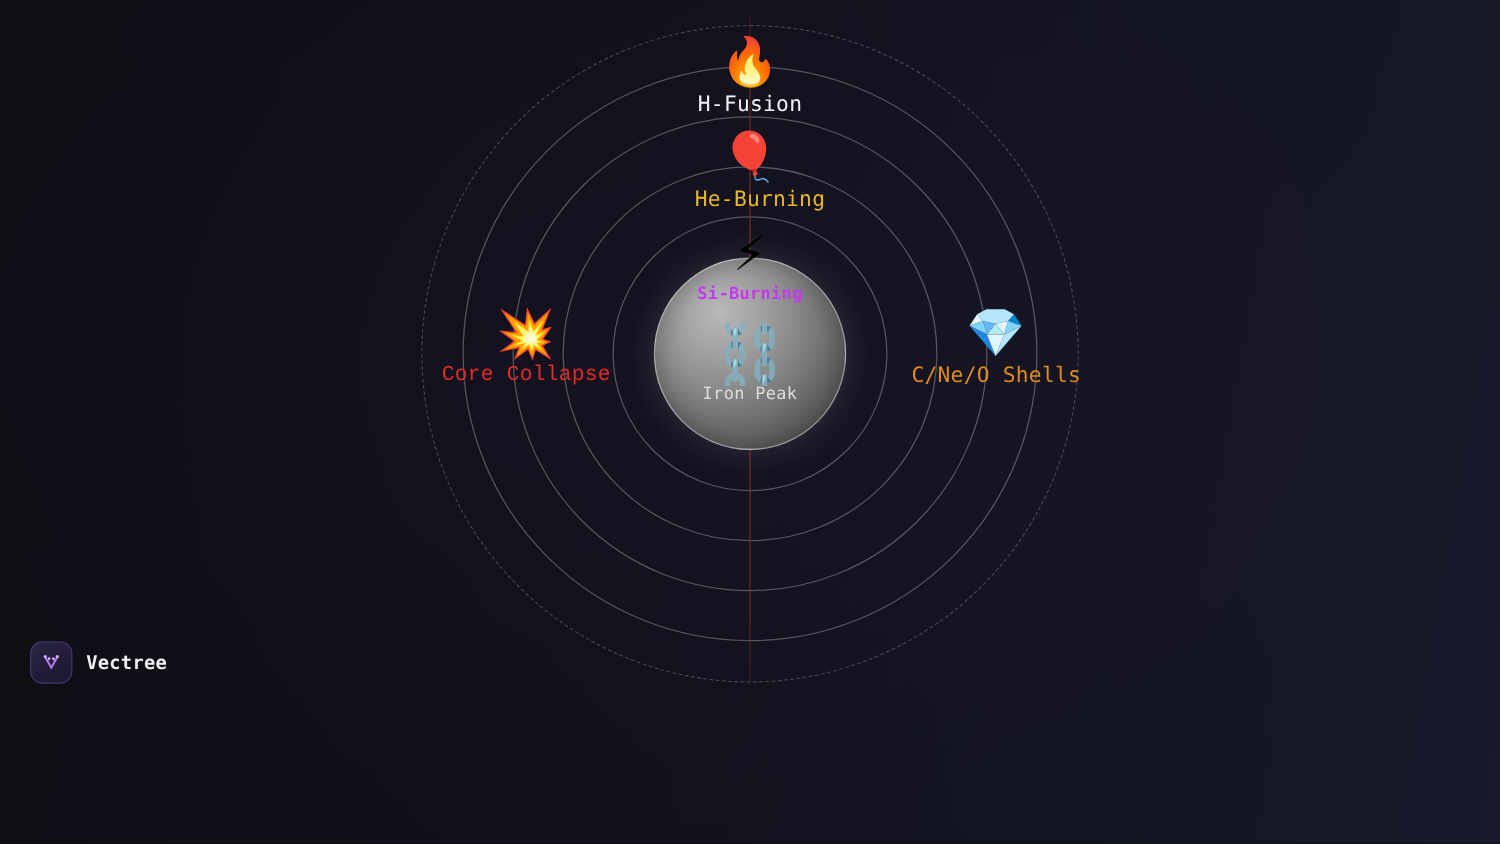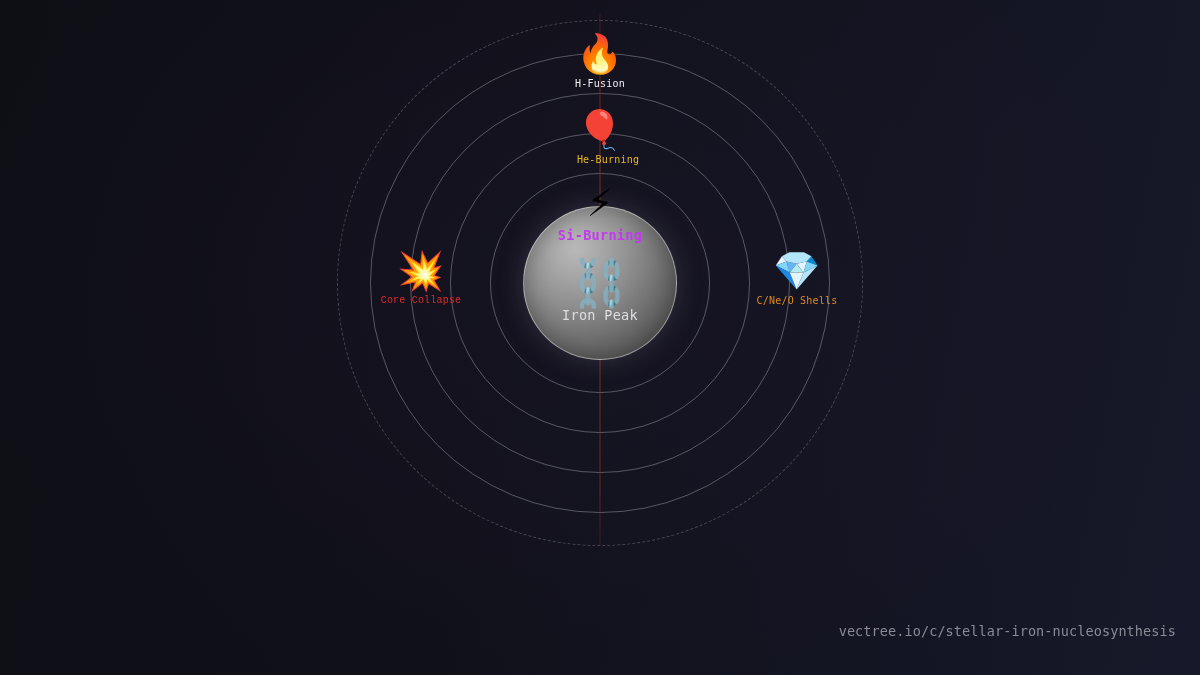--- a/index.html
+++ b/index.html
@@ -115,21 +115,21 @@
   }
   .node .node-emoji {
     font-size: 38px;
     line-height: 1;
     display: block;
     font-family: "DejaVu Sans", sans-serif;
   }
   .node .node-label {
     display: block;
     margin-top: 5px;
-    font-size: 10px;
+    font-size: 17px;
     letter-spacing: 0.2px;
   }
 
   
   #brand-row {
     position: absolute;
     left: 24px;
     top: 513px;
     display: flex;
     align-items: center;
@@ -212,17 +212,34 @@
           <span class="node-emoji">💥</span>
           <span class="node-label" style="color: rgb(224, 43, 40); font-family: Liberation Mono, monospace;">Core Collapse</span>
         </div>
         <div class="node" style="left: 797px; top: 279px;">
           <span class="node-emoji">💎</span>
           <span class="node-label" style="color: rgb(224, 138, 30);">C/Ne/O Shells</span>
         </div>
       </div>
   </div>
 
-
-
-  <div id="page-url">vectree.io/c/stellar-iron-nucleosynthesis</div>
+  <div id="brand-row">
+    <div id="brand-logo">
+      <svg width="20" height="20" viewBox="0 0 20 20" aria-hidden="true">
+        <g stroke="#b07cf0" stroke-width="1.5" stroke-linecap="round" fill="none">
+          <path d="M5.2 5.6 L10 14.2 L14.8 5.6"></path>
+          <path d="M6.6 8.6 L8.4 7.0"></path>
+          <path d="M13.4 8.6 L11.6 7.0"></path>
+        </g>
+        <g fill="#d6b0ff">
+          <circle cx="5.2" cy="5.3" r="1.25"></circle>
+          <circle cx="14.8" cy="5.3" r="1.25"></circle>
+          <circle cx="8.4" cy="6.7" r="0.95"></circle>
+          <circle cx="11.6" cy="6.7" r="0.95"></circle>
+        </g>
+      </svg>
+    </div>
+    <span id="brand-name">Vectree</span>
+  </div>
+
+
 
 </div>
 
 </body></html>

